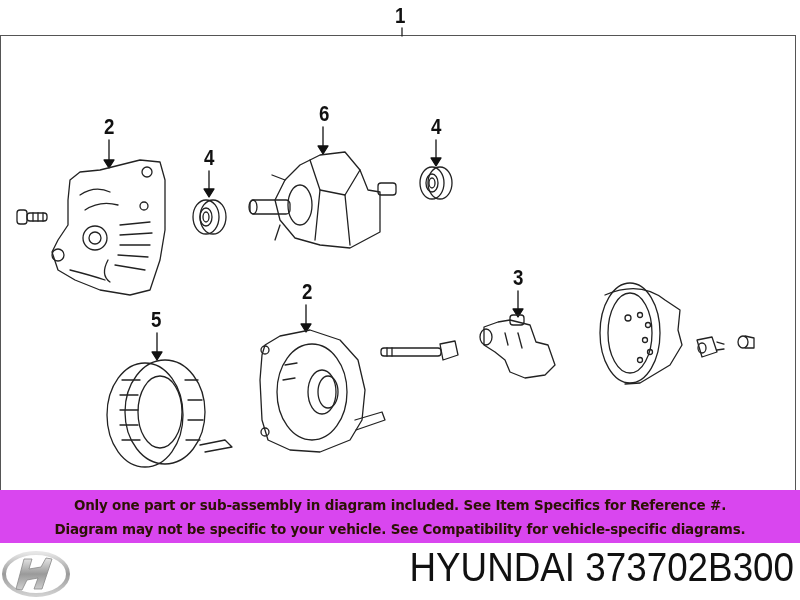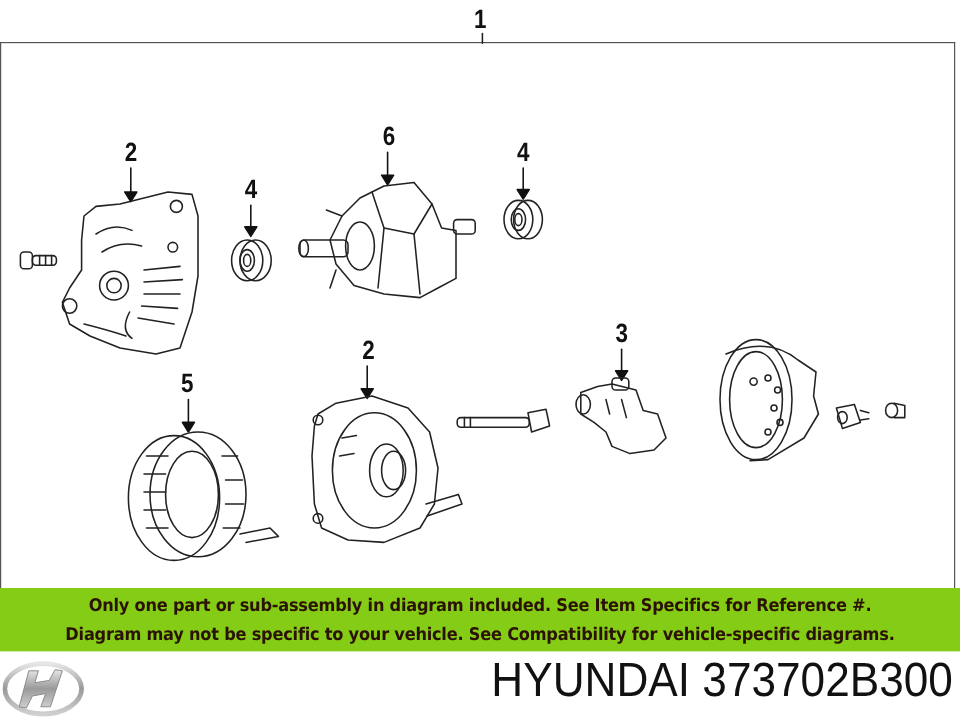--- a/index.html
+++ b/index.html
@@ -1,20 +1,20 @@
 <!DOCTYPE html>
 <html><head>
 <meta charset="utf-8">
 <style>
   html,body{margin:0;padding:0;background:#ffffff;}
   body{width:800px;height:600px;position:relative;overflow:hidden;font-family:"Liberation Sans",sans-serif;}
   .diagram-frame{position:absolute;left:0;top:35px;width:796px;height:456px;border:1px solid #555;border-bottom:none;box-sizing:border-box;}
   .callout{position:absolute;font-family:"Liberation Sans",sans-serif;font-weight:bold;font-size:22px;color:#111;transform:scaleX(0.85);}
   svg.art{position:absolute;left:0;top:0;}
-  .banner{position:absolute;left:0;top:490px;width:800px;height:53px;background:#84cc16;color:#2b1204;font-family:"DejaVu Sans",sans-serif;font-weight:bold;font-size:14.5px;line-height:24px;text-align:center;padding-top:3px;box-sizing:border-box;letter-spacing:-0.2px;}
+  .banner{position:absolute;left:0;top:490px;width:800px;height:53px;background:#d946ef;color:#2b1204;font-family:"DejaVu Sans",sans-serif;font-weight:bold;font-size:14.5px;line-height:24px;text-align:center;padding-top:3px;box-sizing:border-box;letter-spacing:-0.2px;}
   .banner div{white-space:nowrap;transform:scaleX(0.93);transform-origin:center;}
   .footer{position:absolute;left:0;top:543px;width:800px;height:57px;background:#fff;}
   .logo{position:absolute;left:2px;top:6px;width:68px;height:50px;}
   .title{position:absolute;right:6px;top:2px;font-family:"Liberation Sans",sans-serif;font-size:40px;color:#111;transform:scaleX(0.92);transform-origin:right center;white-space:nowrap;}
 </style>
 </head>
 <body>
 
 <div class="diagram-frame"></div>
 

